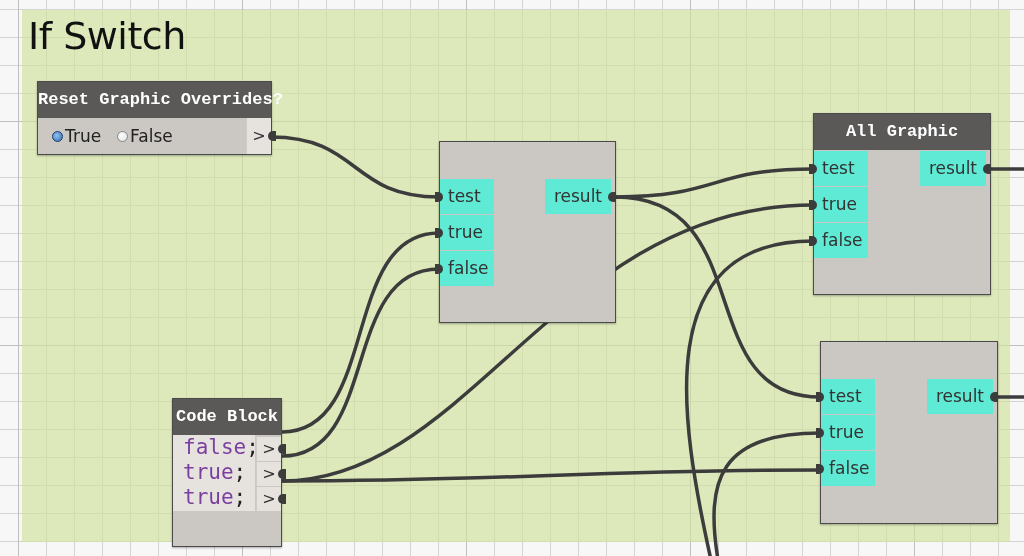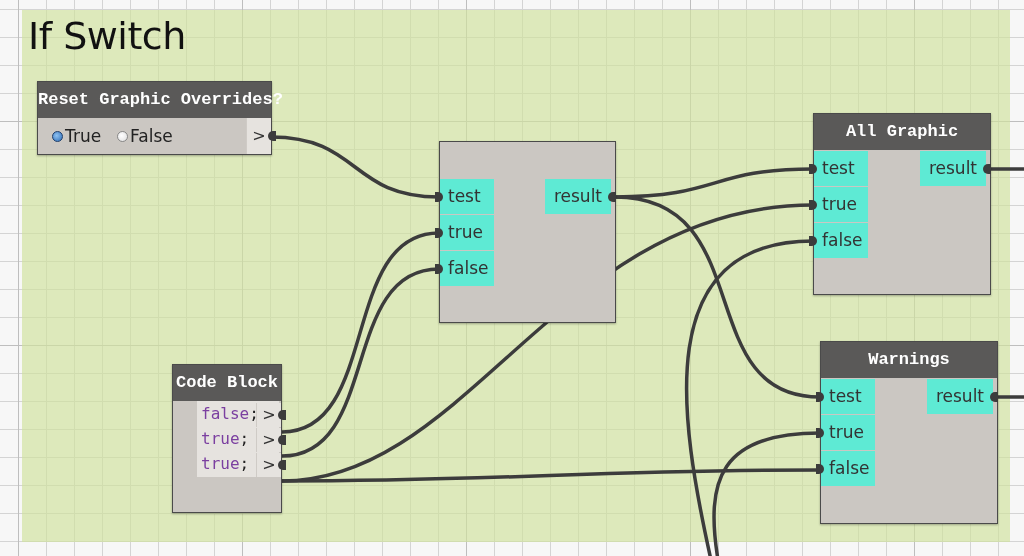--- a/index.html
+++ b/index.html
@@ -64,22 +64,22 @@
       margin-right: 2px; box-sizing: border-box;
     }
     .radio.checked { border-color: #1d3d6b; background: radial-gradient(circle at 40% 40%, #8fc2f2, #2d6cb5); }
     .radio-label { margin-right: 16px; }
     .out-arrow {
       position: absolute; right: 0; width: 25px; background: #e6e3df; color: #333;
       text-align: center; font-size: 16px; box-sizing: border-box; border-left: 1px solid #cfcbc6;
     }
     .code-area {
       position: absolute; left: 0; top: 36px; width: 82px; height: 76px; background: #e6e3df;
-      font-family: "DejaVu Sans Mono", monospace; font-size: 16px; color: #7b3fa0;
-      padding-left: 4px; box-sizing: border-box; margin-left: 24px;
+      font-family: "DejaVu Sans Mono", monospace; font-size: 21px; color: #7b3fa0;
+      padding-left: 10px; box-sizing: border-box;
     }
     .code-line { height: 25px; line-height: 25px; white-space: nowrap; }
     .code-line .semi { color: #222; }
   </style>
 </head>
 <body>
 
 <div class="major-grid"></div>
 
 <div class="group">
@@ -158,40 +158,39 @@
     <span>false</span>
     <span class="port-dot-in"></span>
   </div>
   <div class="port out" style="top:37px; width:66px;">
     <span>result</span>
     <span class="port-dot-out"></span>
   </div>
 </div>
 
 <div class="node" style="left:820px; top:341px; width:176px; height:181px;">
-  <div class="node-header">Warnings</div>
   <div class="port in" style="top:37px;">
     <span>test</span>
     <span class="port-dot-in"></span>
   </div>
   <div class="port in" style="top:73px;">
     <span>true</span>
     <span class="port-dot-in"></span>
   </div>
   <div class="port in" style="top:109px;">
     <span>false</span>
     <span class="port-dot-in"></span>
   </div>
   <div class="port out" style="top:37px; width:66px;">
     <span>result</span>
     <span class="port-dot-out"></span>
   </div>
 </div>
 
-<div class="node" style="left:172px; top:364px; width:108px; height:147px;">
+<div class="node" style="left:172px; top:398px; width:108px; height:147px;">
   <div class="node-header">Code Block</div>
   <div class="code-area">
     <div class="code-line"><span>false</span><span class="semi">;</span></div>
     <div class="code-line"><span>true</span><span class="semi">;</span></div>
     <div class="code-line"><span>true</span><span class="semi">;</span></div>
   </div>
   <div class="out-arrow" style="top:38px; height:24px; line-height:24px;">
     <span>&gt;</span>
     <span class="port-dot-out" style="top:7px;"></span>
   </div>

